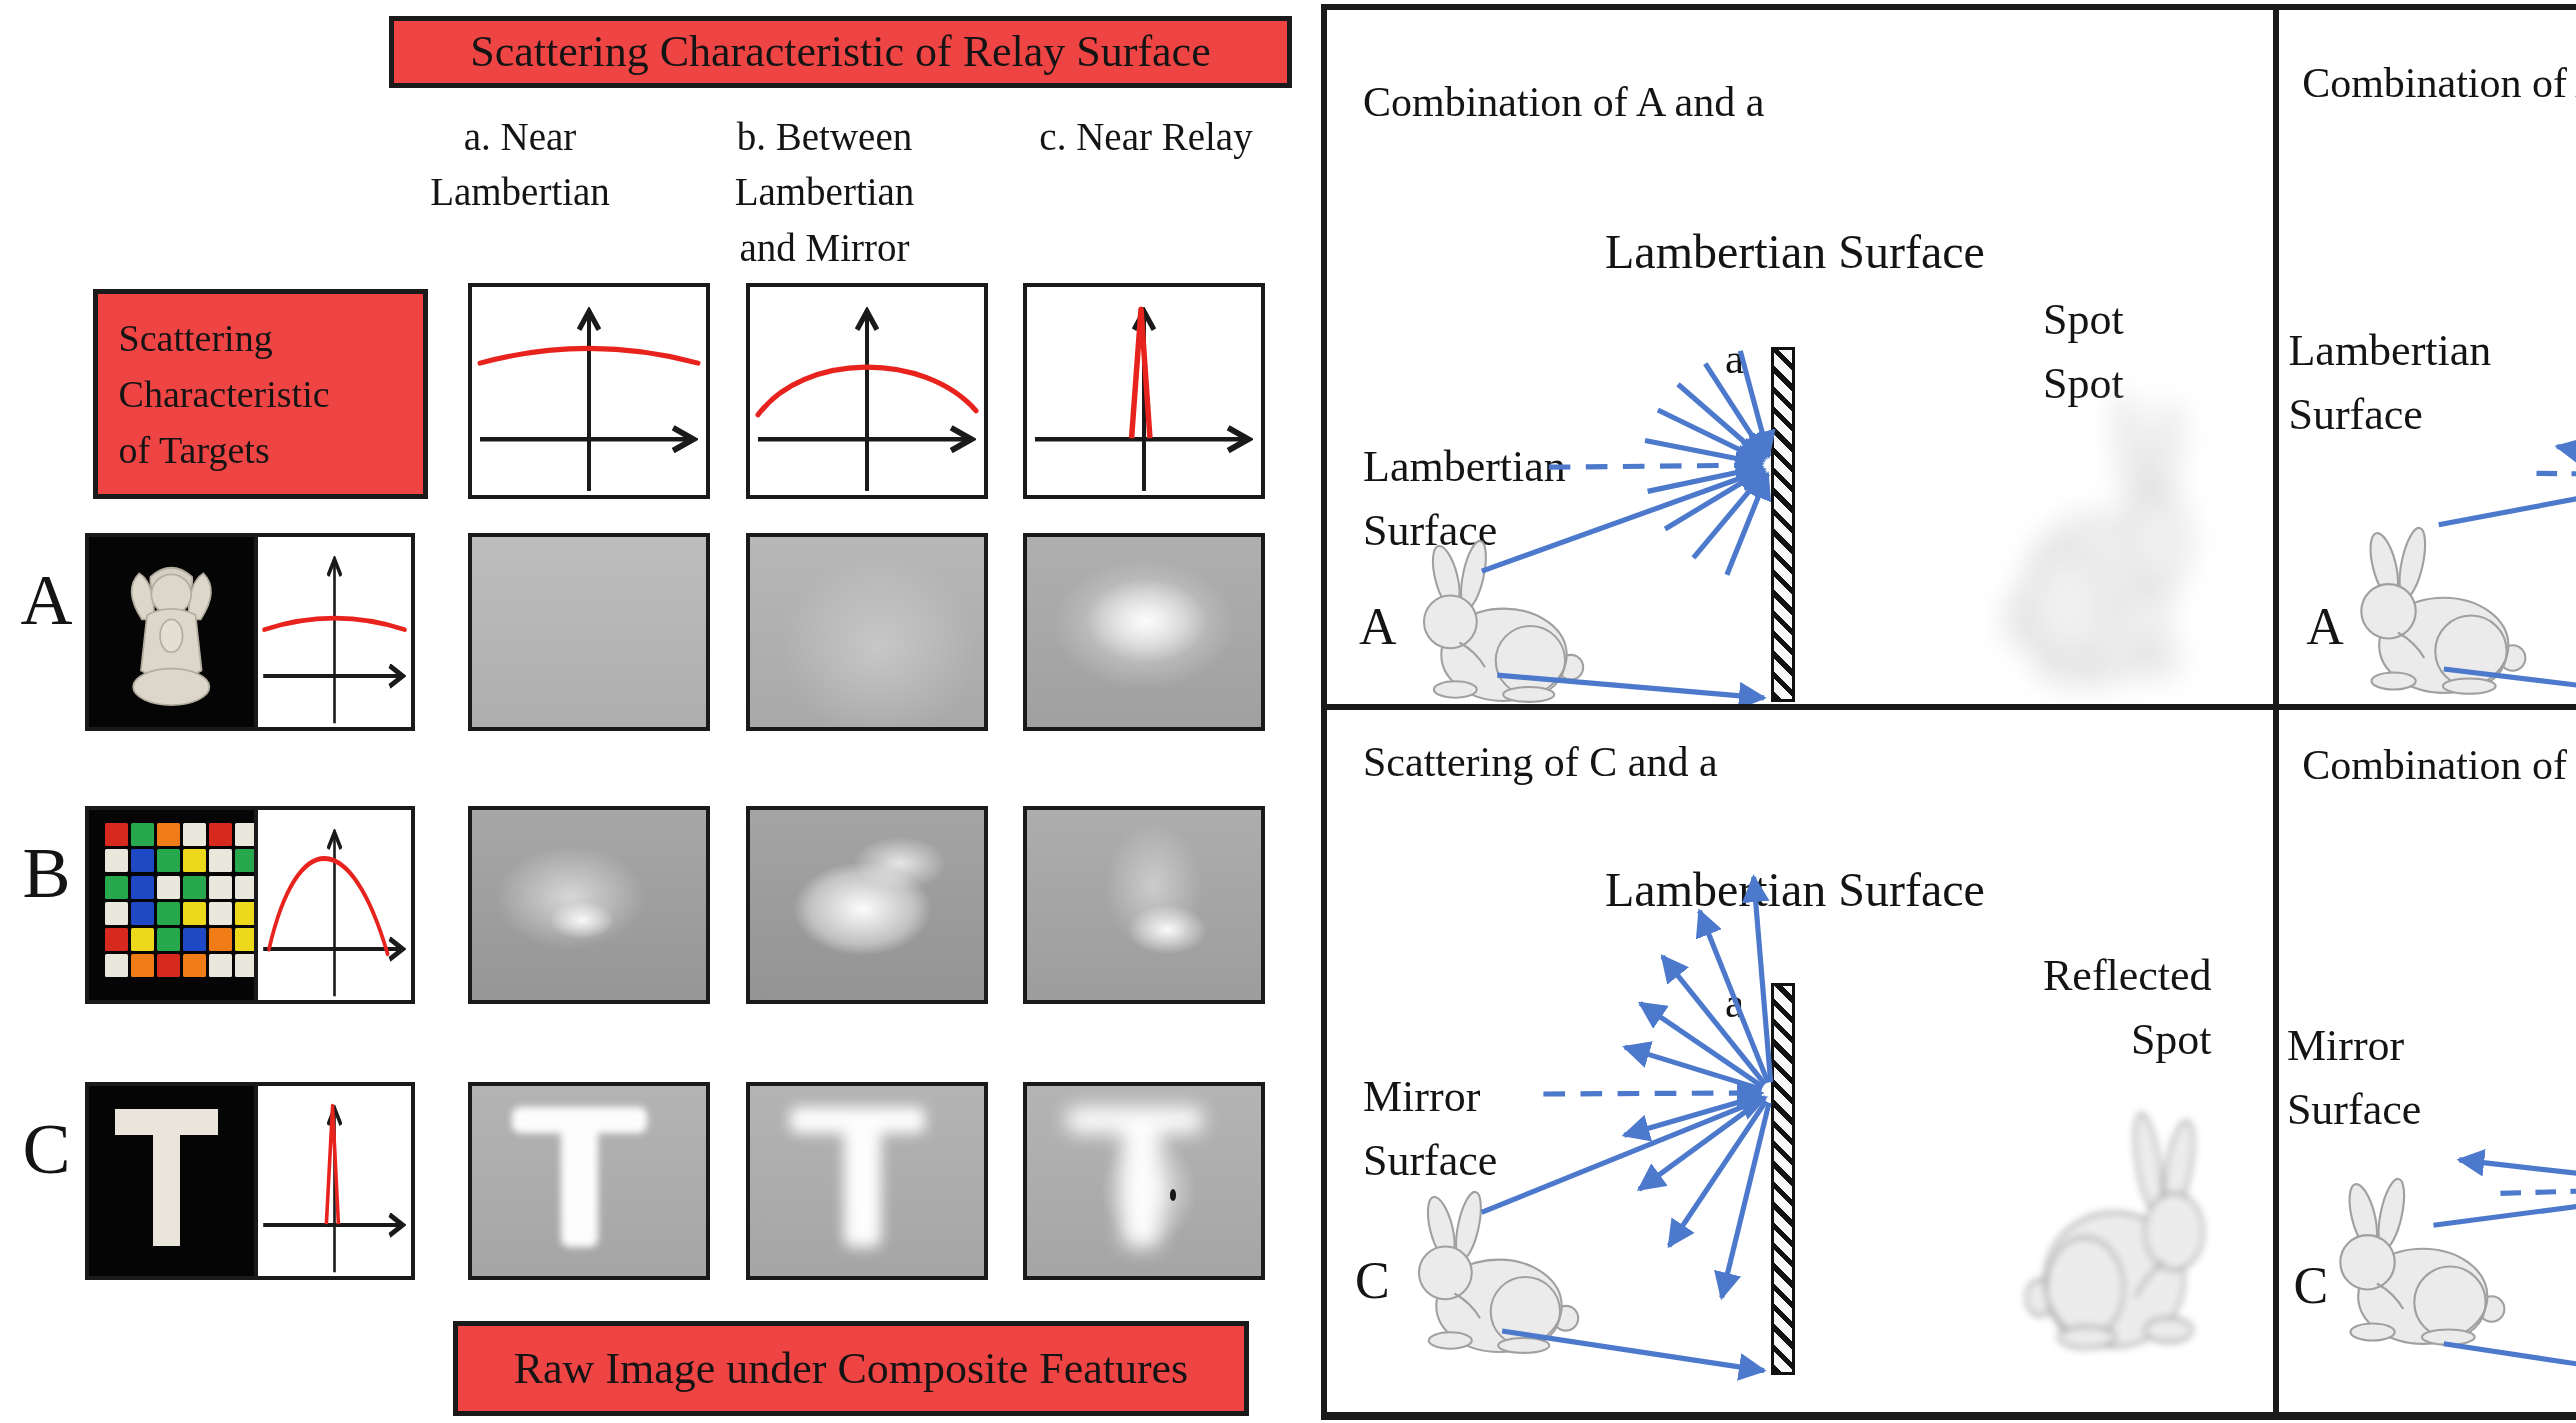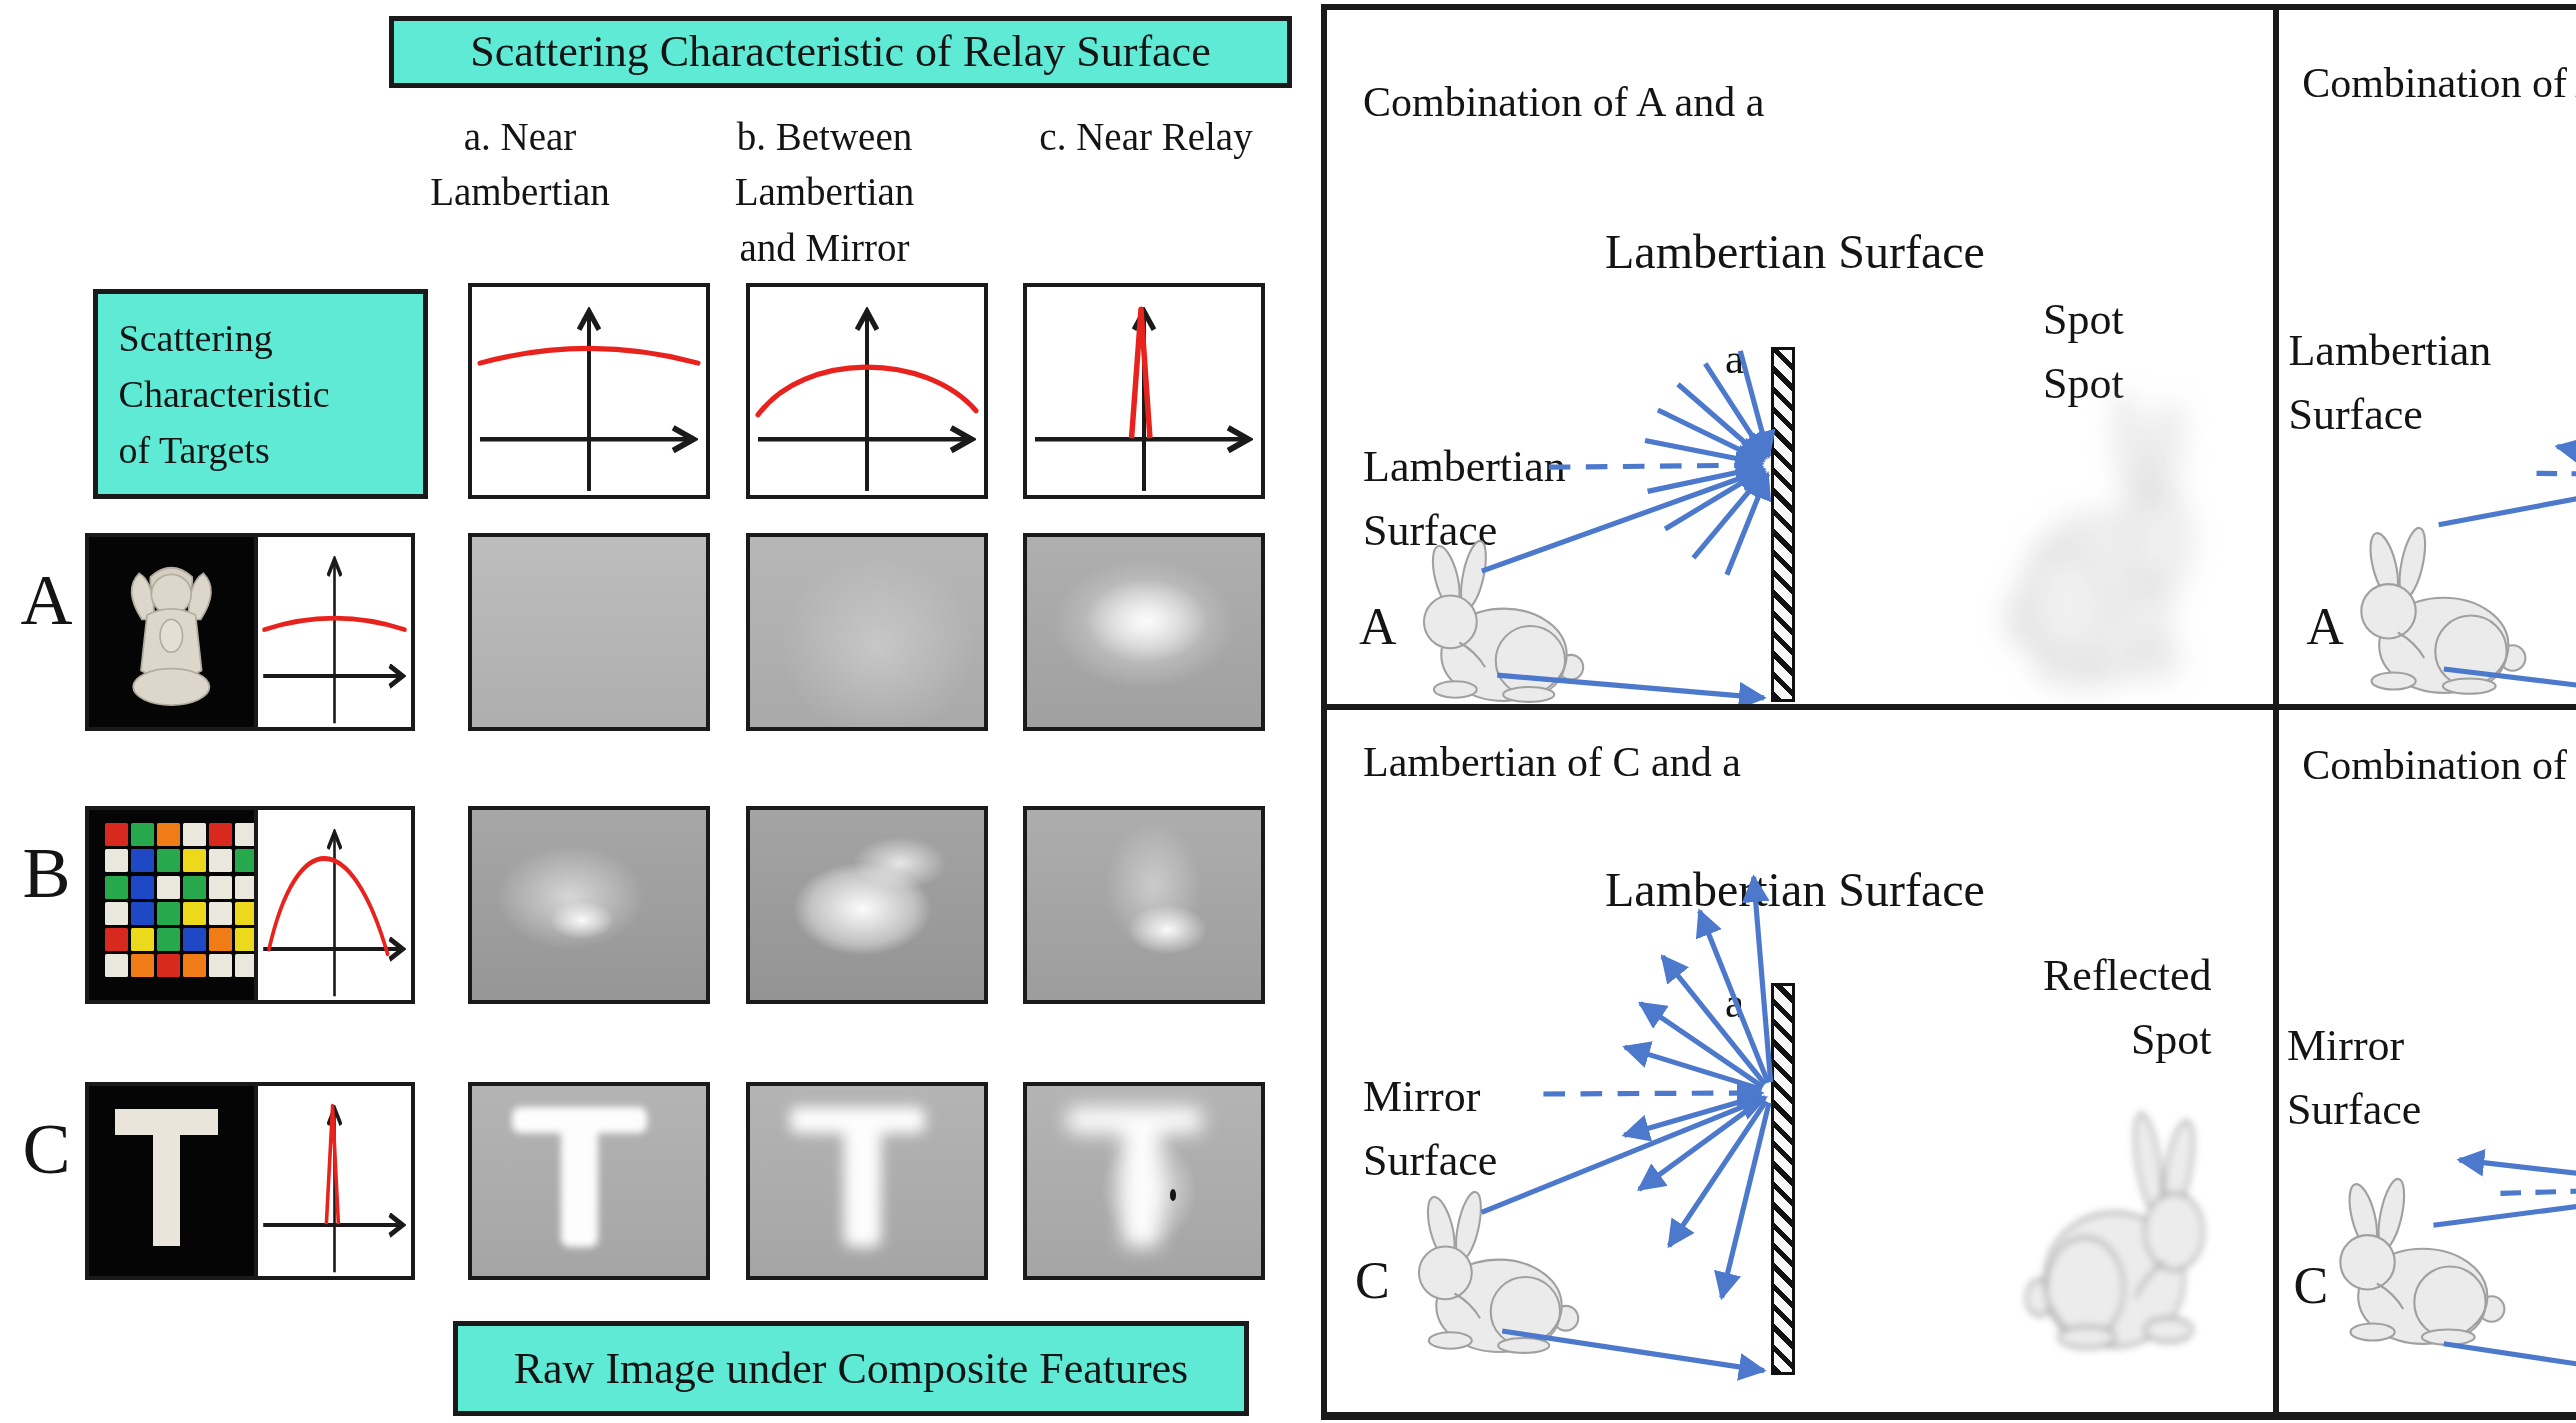--- a/index.html
+++ b/index.html
@@ -1,19 +1,19 @@
 <!DOCTYPE html>
 <html style="font-size:8.2px"><head>
 <meta charset="utf-8">
 <style>
   html,body{margin:0;padding:0;background:#fff;}
   #canvas{position:relative;width:3156px;height:1423px;background:#fff;overflow:hidden;
           font-family:"Liberation Serif","DejaVu Serif",serif;color:#141414;}
   .abs{position:absolute;}
-  .bx{border:5.2px solid #1a1a1a;background:#5eead4;box-sizing:border-box;}
+  .bx{border:5.2px solid #1a1a1a;background:#ef4444;box-sizing:border-box;}
   .ctr{display:flex;align-items:center;justify-content:center;text-align:center;}
   .line{display:block;}
 
   
   .colhead{font-size:39px;line-height:1.42;text-align:center;}
   .targets-box{font-size:38px;line-height:1.48;display:flex;flex-direction:column;justify-content:center;padding-left:20.6px;}
   .rowletter{font-size:72px;width:67px;text-align:center;}
   .plot-box{position:absolute;border:4.6px solid #1a1a1a;background:#fff;box-sizing:border-box;}
   .plot-box svg,.tplot svg{width:100%;height:100%;display:block;}
   .raw{position:absolute;border:4.6px solid #1a1a1a;box-sizing:border-box;overflow:hidden;}
@@ -339,21 +339,21 @@
           <line x1="805" y1="898" x2="540" y2="848" marker-end="url(#ab)"></line>
           <line x1="500" y1="900" x2="793" y2="903" stroke-dasharray="40 28" marker-end="url(#ab)"></line>
           <line x1="1270" y1="1010" x2="858" y2="910" stroke-dasharray="40 28" marker-end="url(#ab)"></line>
           <line x1="320" y1="1280" x2="798" y2="1338" marker-end="url(#ab)"></line>
           <line x1="1330" y1="1285" x2="862" y2="1340" marker-end="url(#ab)"></line>
         </g>
       </svg>
     </div>
 
     <div class="quad">
-      <div class="q-title" style="left:36px;top:28px;">Lambertian of C and a</div>
+      <div class="q-title" style="left:36px;top:28px;">Scattering of C and a</div>
       <div class="q-relay" style="left:278px;top:152px;width:412px;">Lambertian Surface</div>
       <div class="q-point" style="left:398px;top:268px;">a</div>
       <div class="q-obj" style="left:36px;top:355px;">
         <span class="line">Mirror</span>
         <span class="line">Surface</span>
       </div>
       <div class="q-result" style="left:716px;top:234px;text-align:right;">
         <span class="line">Reflected</span>
         <span class="line">Spot</span>
       </div>

